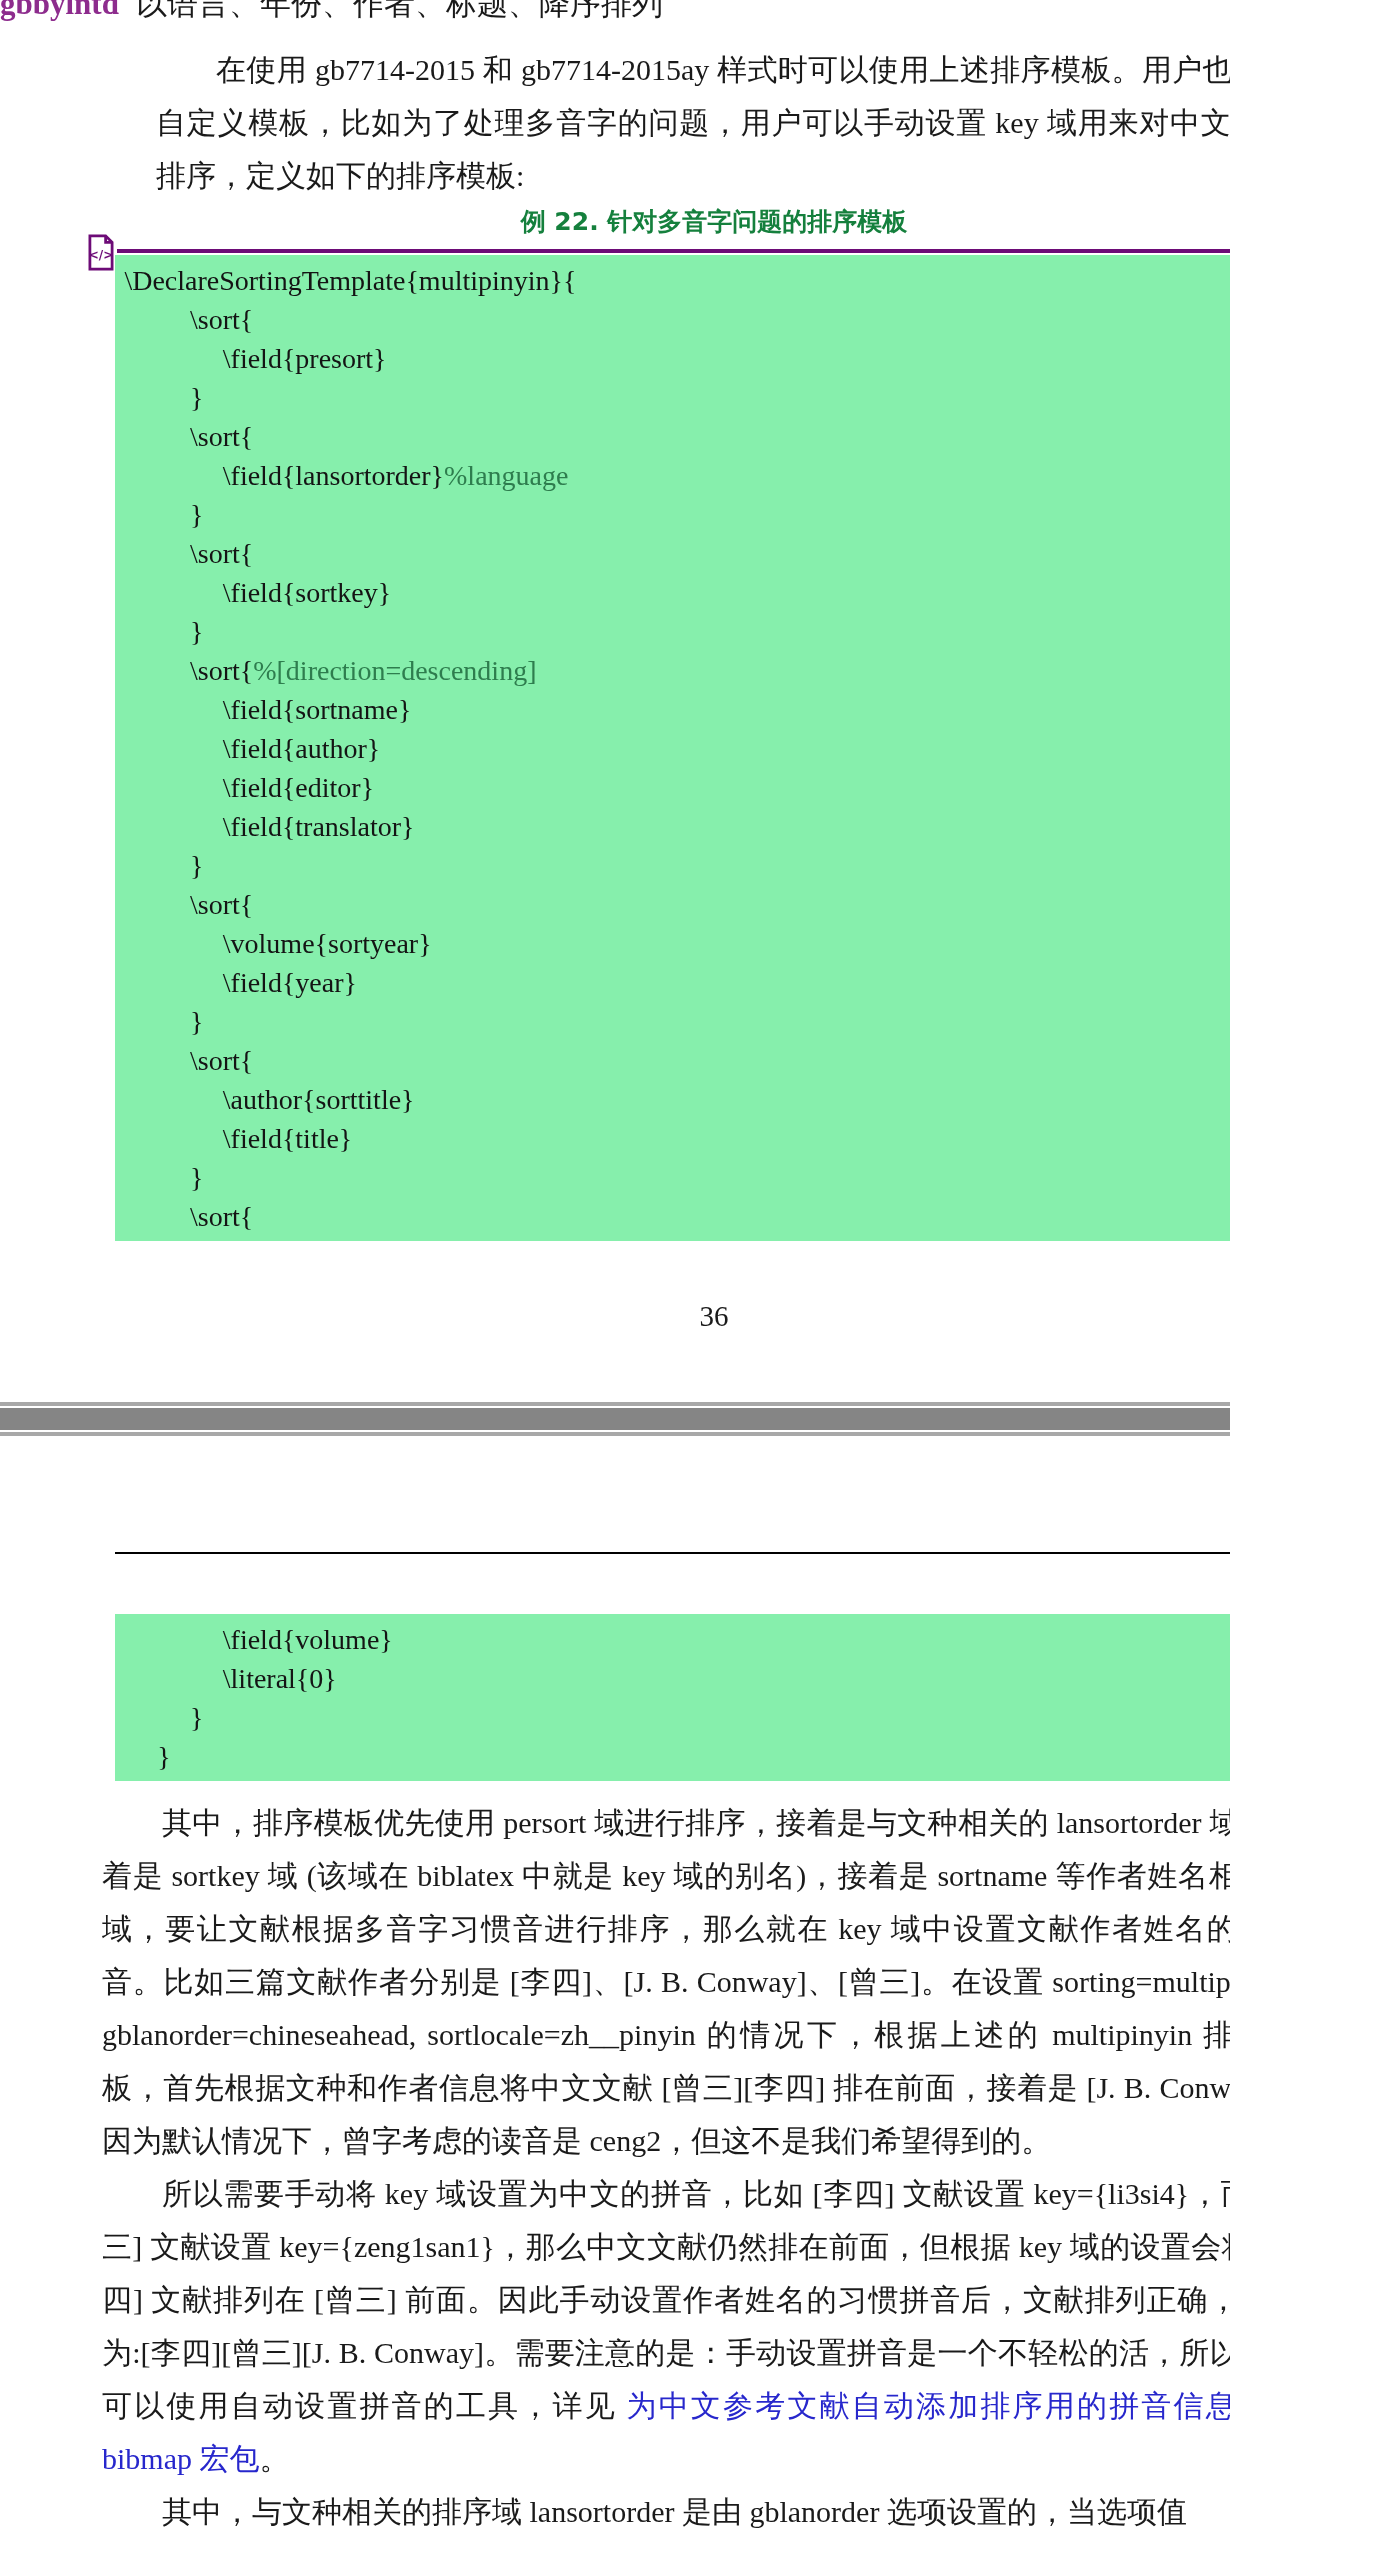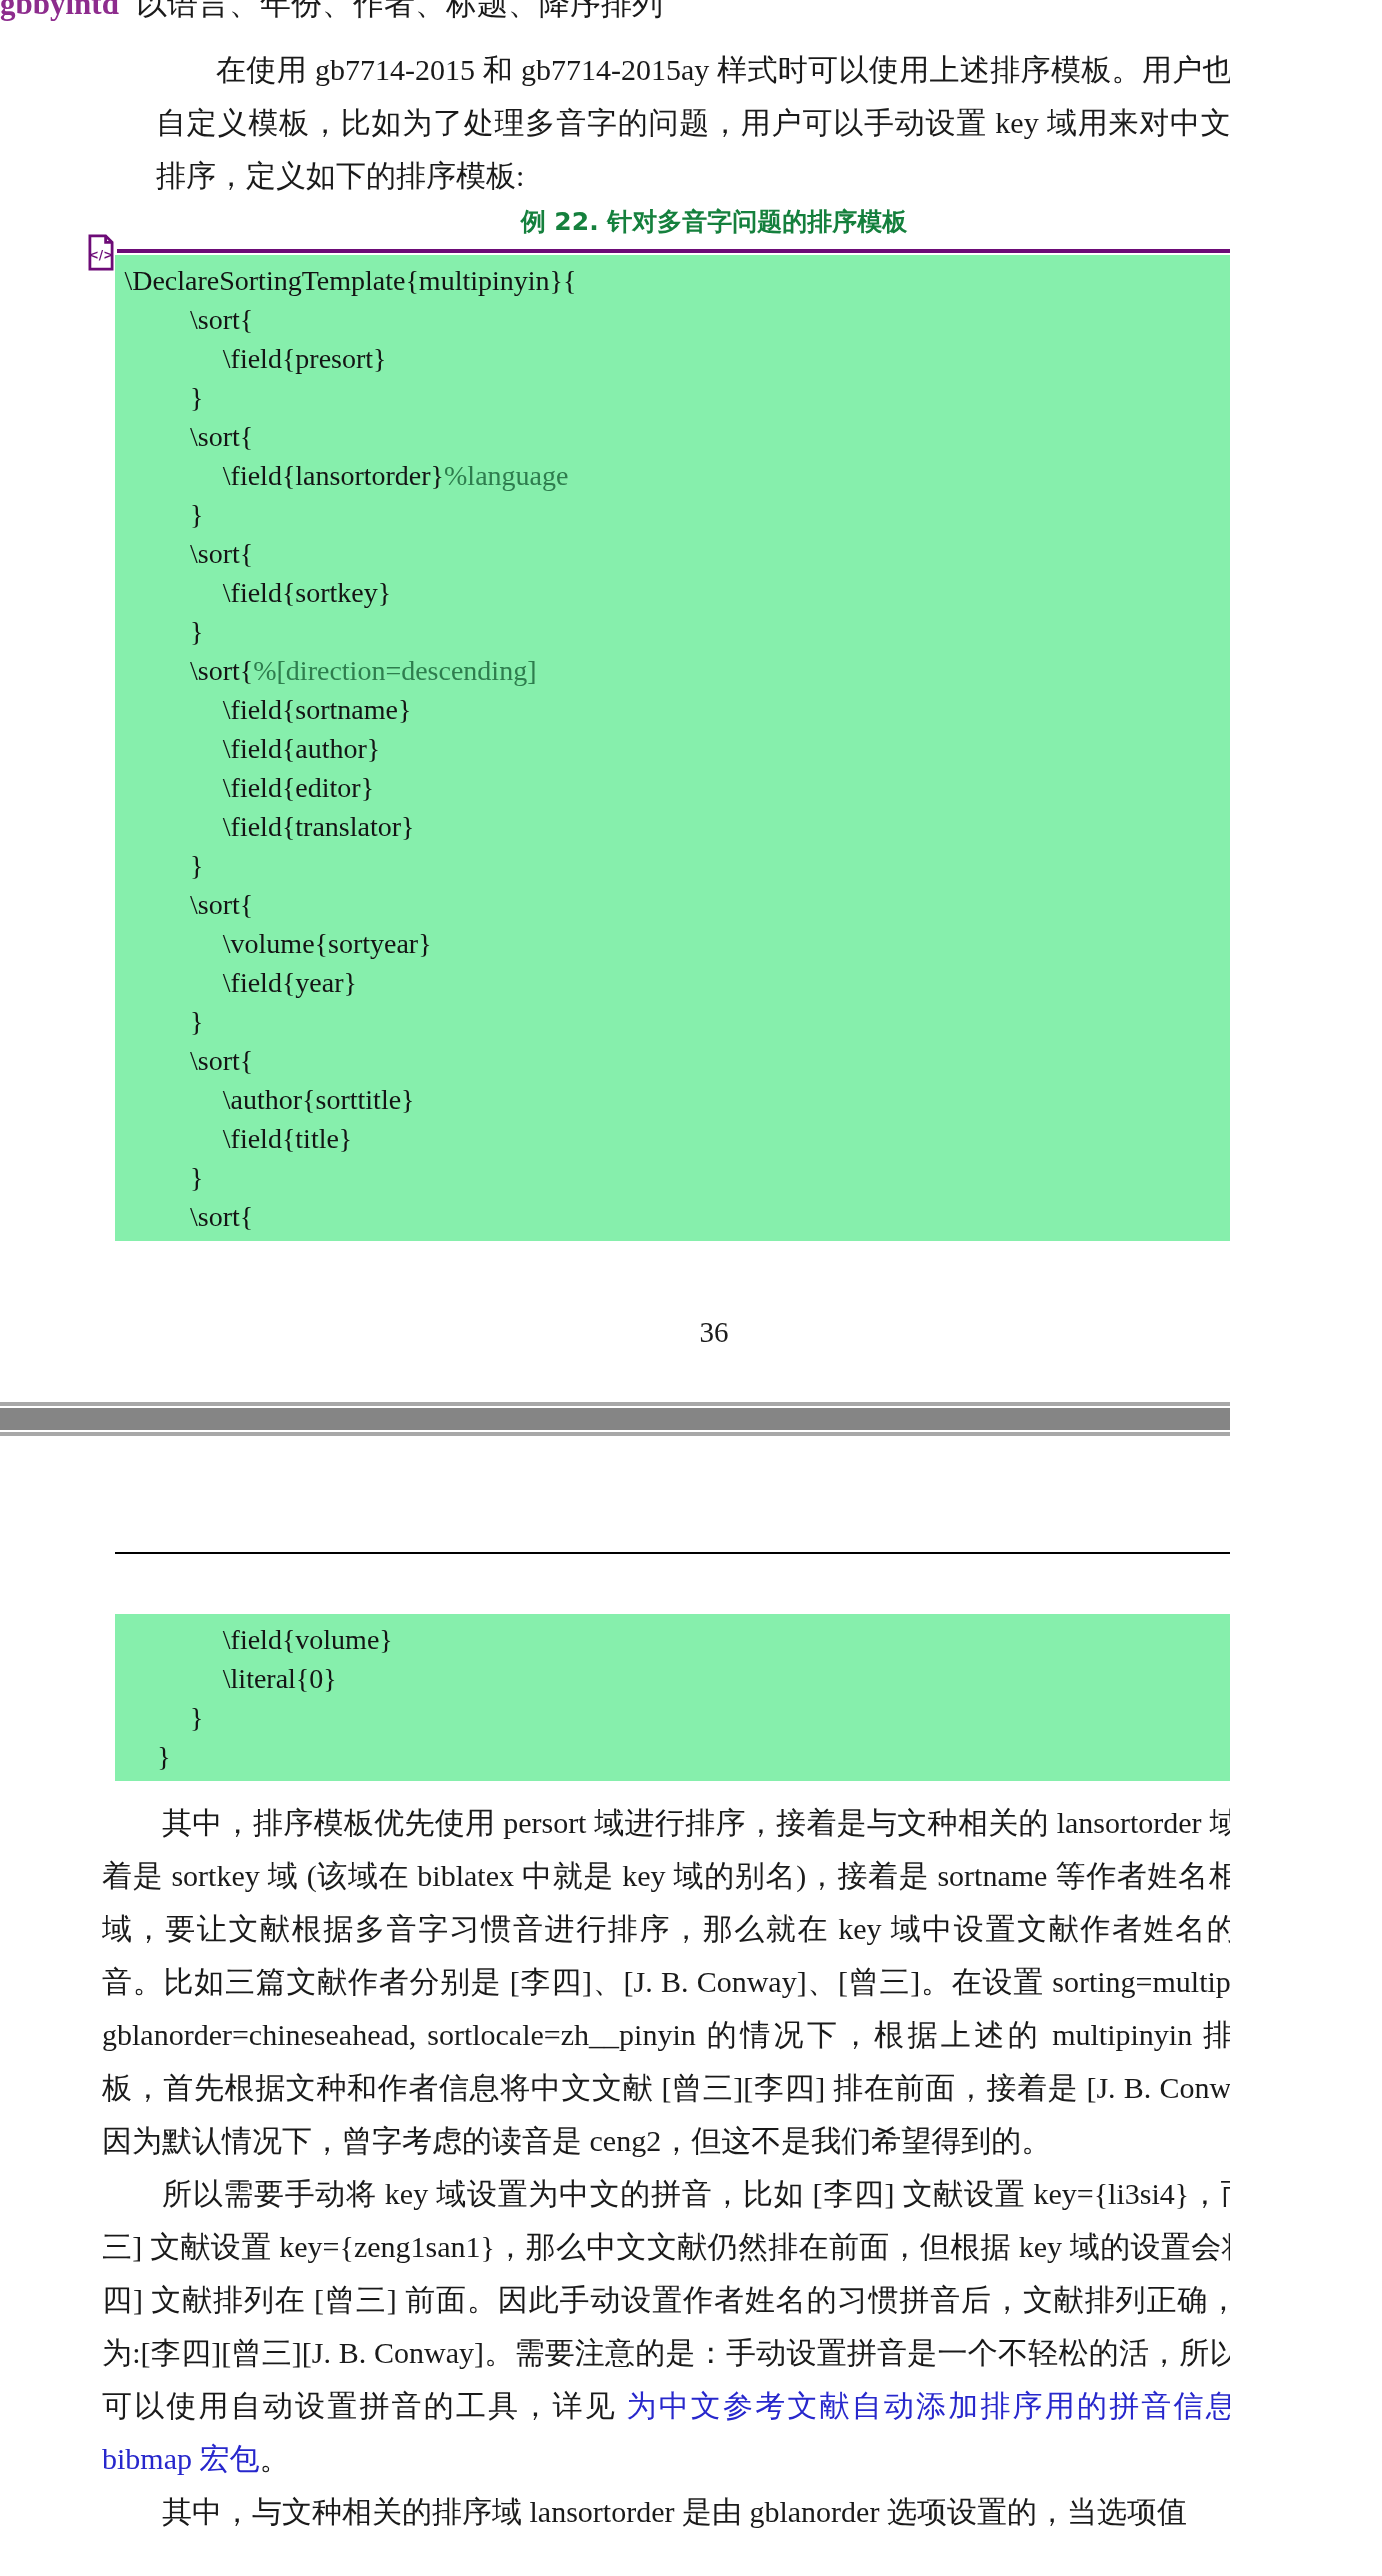--- a/index.html
+++ b/index.html
@@ -35,21 +35,21 @@
     font-size:28px; padding:5.6px 0 5.6px 9.4px;
   }
   .code-line{ white-space:pre; line-height:39px; word-spacing:9.4px; color:#141414; }
   .seg-comment{ color:#2e7d4e; }
   .seg-link{ color:#2727cc; }
   #code-1{ top:255px; }
   #code-2{ top:1614px; }
   
   .page-number{
     position:absolute; top:1300px; left:115px; width:1198px;
-    text-align:center; font-size:29px;margin-top:16px;
+    text-align:center; font-size:29px;
   }
   
   .page-separator{ position:absolute; top:1402px; left:0; width:1383px; }
   .sep-thin{ height:3.7px; background:#a8a8a8; }
   .sep-gap{ height:1.9px; background:#ffffff; }
   .sep-thick{ height:22.5px; background:#858585; }
   
   .running-header{
     position:absolute; top:1514px; left:115px; width:1198px;
     text-align:center; font-size:27px; color:#0d0d0d;

